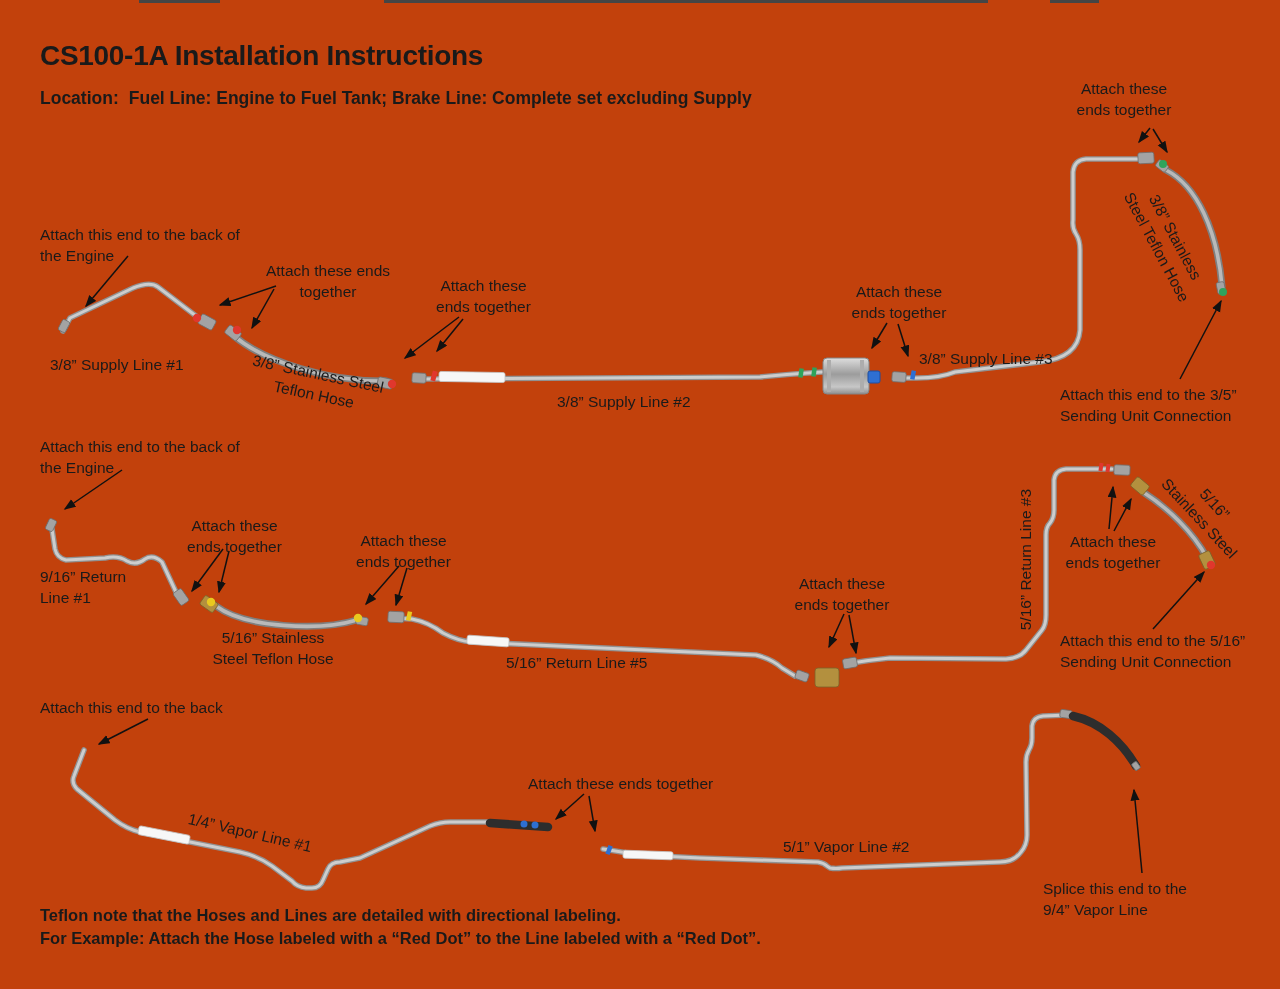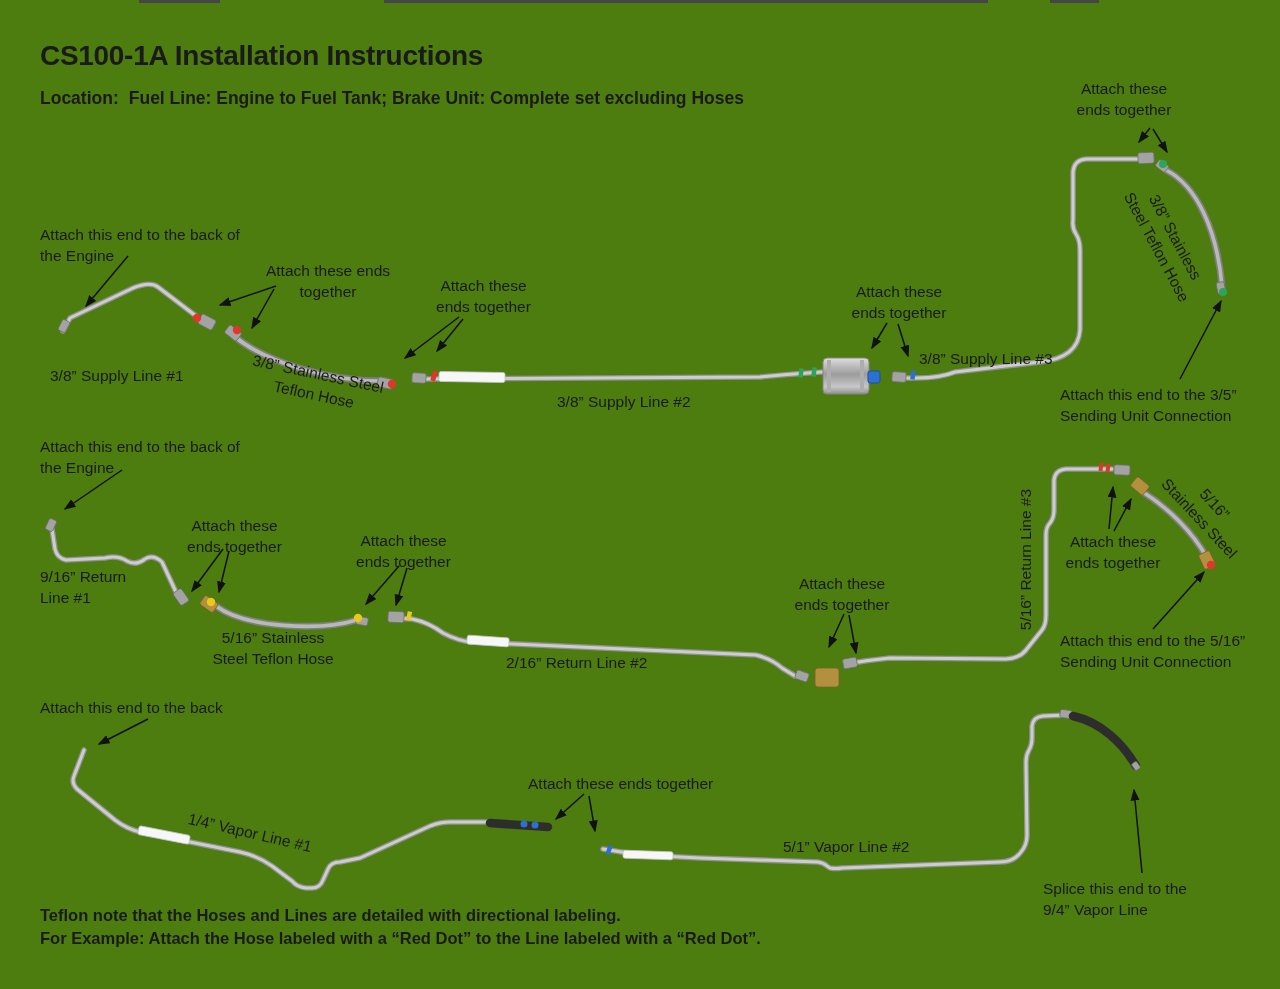--- a/index.html
+++ b/index.html
@@ -1,16 +1,16 @@
 <!DOCTYPE html>
 <html style="--c-text: #1a1a1a; --c-line: #cdcdcd; --c-line-edge: #919191; --c-hose: #b9b9b9; --c-hose-edge: #7f7f7f; --c-rubber-hose: #2d2d2d; --c-sleeve: #f7f7f7; --c-dot-red: #e0372d; --c-dot-green: #2ea35c; --c-dot-yellow: #e9c91f; --c-dot-blue: #2e6fd2; --c-brass: #b3903e;"><head>
 <meta charset="utf-8">
 <style>
   html,body{margin:0;padding:0;background:#ffffff;}
-  .stage{position:relative;width:1280px;height:989px;background:#4d7c0f;overflow:hidden;
+  .stage{position:relative;width:1280px;height:989px;background:#c2410c;overflow:hidden;
          font-family:"Liberation Sans", sans-serif;color:var(--c-text,#1a1a1a);}
   .topbar{position:absolute;top:0;height:3px;background:#454545;}
   .title{position:absolute;left:40px;top:40px;font-size:28px;font-weight:bold;letter-spacing:-0.3px;margin:0;}
   .subtitle{position:absolute;left:40px;top:88px;font-size:17.5px;font-weight:bold;}
   .subtitle .loc-value{margin-left:10px;}
   .intro{position:absolute;left:40px;top:159px;font-size:17.5px;font-weight:bold;}
   .note{position:absolute;left:40px;font-size:16.5px;font-weight:bold;}
   .lbl{position:absolute;font-size:15.5px;line-height:1.36;white-space:pre-line;}
   .ctr{text-align:center;}
   .rot{transform-origin:50% 50%;}
@@ -33,21 +33,21 @@
 <body>
 
 <div class="stage">
 
   <div class="topbar" style="left:139px;width:81px"></div>
   <div class="topbar" style="left:384px;width:604px"></div>
   <div class="topbar" style="left:1050px;width:49px"></div>
 
   <h1 class="title">CS100-1A Installation Instructions</h1>
   <div class="subtitle">
-    <span class="loc-label">Location:</span><span class="loc-value">Fuel Line: Engine to Fuel Tank; Brake Unit: Complete set excluding Hoses</span>
+    <span class="loc-label">Location:</span><span class="loc-value">Fuel Line: Engine to Fuel Tank; Brake Line: Complete set excluding Supply</span>
   </div>
 
   <svg class="art" width="1280" height="989" viewBox="0 0 1280 989">
     <defs>
       <marker id="ah" markerWidth="8" markerHeight="7" refX="7" refY="3" orient="auto" markerUnits="strokeWidth">
         <path d="M0,0 L8,3 L0,6 Z" fill="#111"></path>
       </marker>
       <linearGradient id="gradFilter" x1="0" y1="0" x2="0" y2="1">
         <stop offset="0" stop-color="#dedede"></stop>
           <stop offset="0.45" stop-color="#9c9c9c"></stop>
@@ -203,21 +203,21 @@
       <line class="arr" x1="1153" y1="629" x2="1204" y2="572" marker-end="url(#ah)"></line>
       <line class="arr" x1="148" y1="719" x2="99" y2="744" marker-end="url(#ah)"></line>
       <line class="arr" x1="584" y1="794" x2="556" y2="819" marker-end="url(#ah)"></line>
       <line class="arr" x1="589" y1="796" x2="595" y2="831" marker-end="url(#ah)"></line>
       <line class="arr" x1="1142" y1="873" x2="1134" y2="790" marker-end="url(#ah)"></line>
     </g>
   </svg>
 
   <div class="lbl" style="left:40px;top:224px;width:235px">Attach this end to the back of
 the Engine</div>
-  <div class="lbl" style="left:50px;top:365px">3/8” Supply Line #1</div>
+  <div class="lbl" style="left:50px;top:354px">3/8” Supply Line #1</div>
   <div class="lbl ctr" style="left:258px;top:260px;width:140px">Attach these ends
 together</div>
   <div class="lbl ctr rot" style="left:236px;top:363px;width:160px;transform:rotate(12deg)">3/8” Stainless Steel
 Teflon Hose</div>
   <div class="lbl ctr" style="left:426px;top:275px;width:115px">Attach these
 ends together</div>
   <div class="lbl" style="left:557px;top:391px">3/8” Supply Line #2</div>
   <div class="lbl ctr" style="left:843px;top:281px;width:112px">Attach these
 ends together</div>
   <div class="lbl" style="left:919px;top:348px">3/8” Supply Line #3</div>
@@ -231,21 +231,21 @@
   <div class="lbl" style="left:40px;top:436px;width:235px">Attach this end to the back of
 the Engine</div>
   <div class="lbl" style="left:40px;top:566px;width:110px">9/16” Return
 Line #1</div>
   <div class="lbl ctr" style="left:177px;top:515px;width:115px">Attach these
 ends together</div>
   <div class="lbl ctr" style="left:203px;top:627px;width:140px">5/16” Stainless
 Steel Teflon Hose</div>
   <div class="lbl ctr" style="left:346px;top:530px;width:115px">Attach these
 ends together</div>
-  <div class="lbl" style="left:506px;top:652px">2/16” Return Line #2</div>
+  <div class="lbl" style="left:506px;top:652px">5/16” Return Line #5</div>
   <div class="lbl ctr" style="left:786px;top:573px;width:112px">Attach these
 ends together</div>
   <div class="lbl ctr rot" style="left:946px;top:549px;width:160px;transform:rotate(-90deg)">5/16” Return Line #3</div>
   <div class="lbl ctr rot" style="left:1147px;top:490px;width:120px;transform:rotate(47deg)">5/16”
 Stainless Steel</div>
   <div class="lbl ctr" style="left:1057px;top:531px;width:112px">Attach these
 ends together</div>
   <div class="lbl" style="left:1060px;top:630px;width:215px">Attach this end to the 5/16”
 Sending Unit Connection</div>
 

